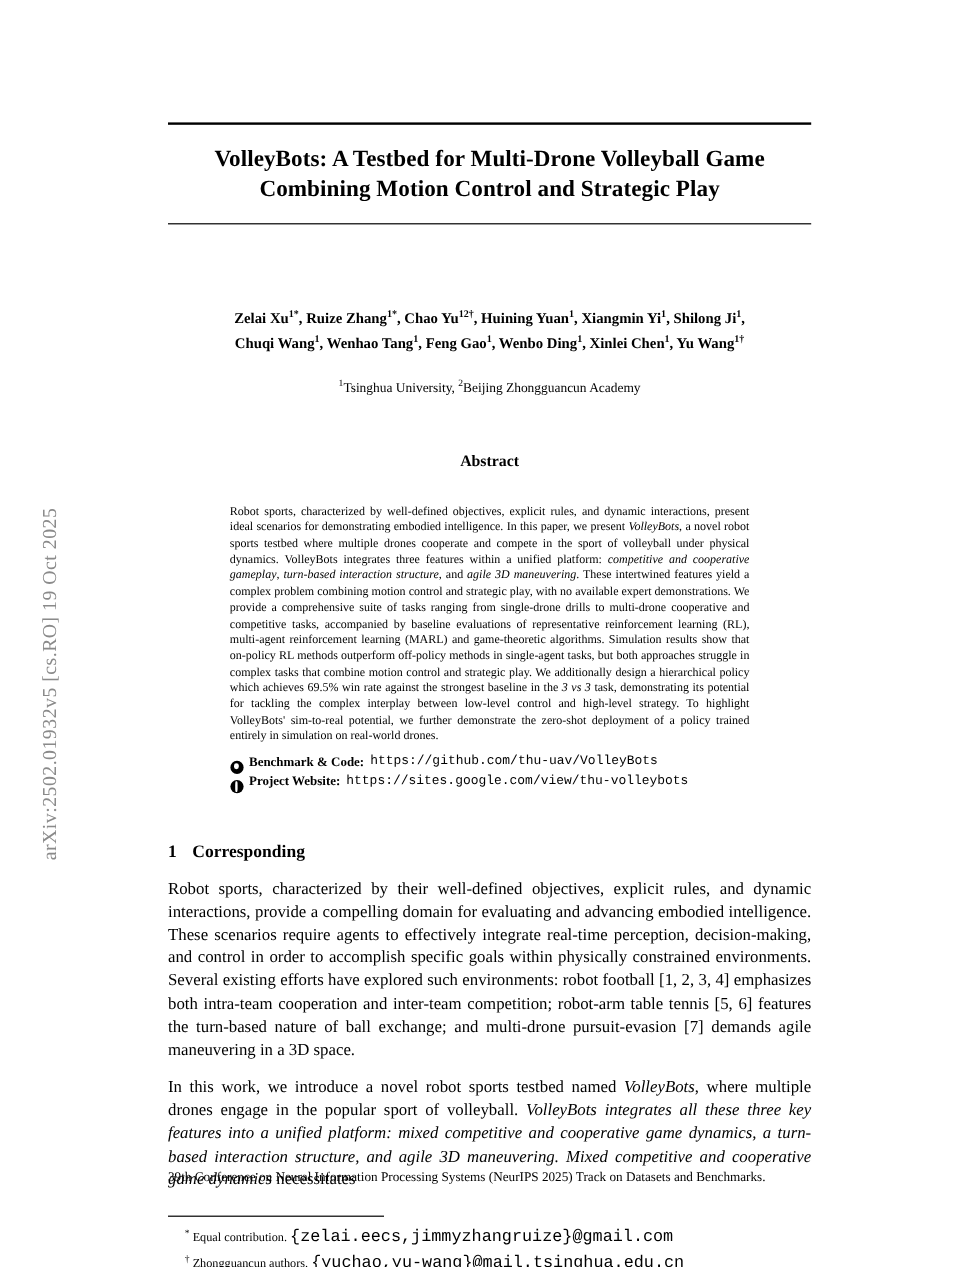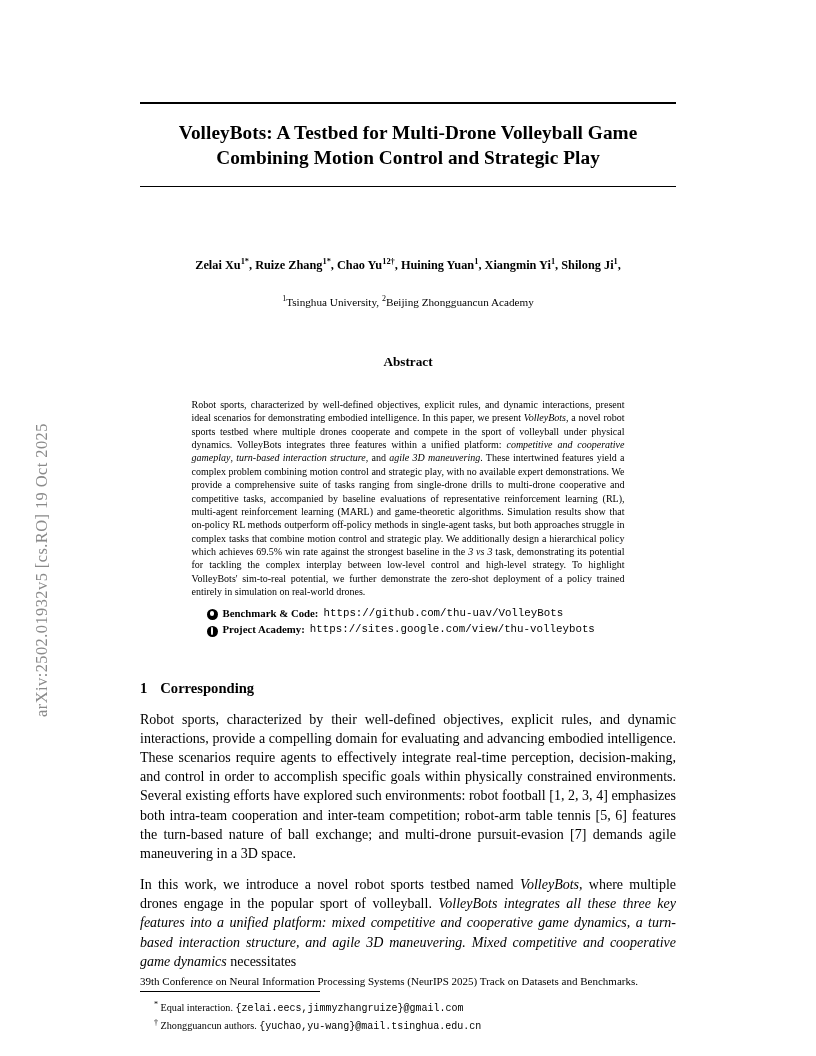--- a/index.html
+++ b/index.html
@@ -90,21 +90,21 @@
     text-justify: inter-word;
   }
   .abstract-body p { margin: 0; }
 
   .links {
     width: 433px;
     margin: 7px auto 0 auto;
     font-size: 10.8px;
     line-height: 1.5;
   }
-  .link-row { display: flex; align-items: center; gap: 5px; margin-left: 15px; }
+  .link-row { display: flex; align-items: flex-end; gap: 5px; }
   .link-ico {
     display: inline-block;
     width: 11px; height: 11px;
     border-radius: 50%;
     background: #000;
     position: relative;
     top: 1.5px;
     flex: none;
   }
   .link-ico.github::after {
@@ -148,21 +148,21 @@
     width: 180px;
     border-top: 0.8px solid #000;
   }
   .footnotes {
     margin-top: 7px;
     font-size: 10.2px;
     line-height: 1.55;
   }
   .footnotes .fn { padding-left: 22px; text-indent: -8px; }
   .footnotes sup { font-size: 8px; }
-  .mono { font-family: "Liberation Mono", monospace; font-size: 10px; }
+  .mono { font-family: "Liberation Mono", monospace; font-size: 14px; }
 
   .venue {
     position: absolute;
     left: 0;
     top: 975px;
     width: 536px;
     font-size: 11px;
     text-align: left;
   }
 </style>
@@ -174,56 +174,57 @@
 <div class="page">
 
   <div class="rule-top"></div>
 
   <div class="title">VolleyBots: A Testbed for Multi-Drone Volleyball Game Combining Motion Control and Strategic Play</div>
 
   <div class="rule-thin"></div>
 
   <div class="authors">
     <div>Zelai Xu<sup>1*</sup>, Ruize Zhang<sup>1*</sup>, Chao Yu<sup>12†</sup>, Huining Yuan<sup>1</sup>, Xiangmin Yi<sup>1</sup>, Shilong Ji<sup>1</sup>,</div>
+    <div>Chuqi Wang<sup>1</sup>, Wenhao Tang<sup>1</sup>, Feng Gao<sup>1</sup>, Wenbo Ding<sup>1</sup>, Xinlei Chen<sup>1</sup>, Yu Wang<sup>1†</sup></div>
   </div>
 
   <div class="affil"><sup>1</sup>Tsinghua University, <sup>2</sup>Beijing Zhongguancun Academy</div>
 
   <div class="abstract-head">Abstract</div>
 
   <div class="abstract-body">
     <p>Robot sports, characterized by well-defined objectives, explicit rules, and dynamic interactions, present ideal scenarios for demonstrating embodied intelligence. In this paper, we present <i>VolleyBots</i>, a novel robot sports testbed where multiple drones cooperate and compete in the sport of volleyball under physical dynamics. VolleyBots integrates three features within a unified platform: <i>competitive and cooperative gameplay</i>, <i>turn-based interaction structure</i>, and <i>agile 3D maneuvering</i>. These intertwined features yield a complex problem combining motion control and strategic play, with no available expert demonstrations. We provide a comprehensive suite of tasks ranging from single-drone drills to multi-drone cooperative and competitive tasks, accompanied by baseline evaluations of representative reinforcement learning (RL), multi-agent reinforcement learning (MARL) and game-theoretic algorithms. Simulation results show that on-policy RL methods outperform off-policy methods in single-agent tasks, but both approaches struggle in complex tasks that combine motion control and strategic play. We additionally design a hierarchical policy which achieves 69.5% win rate against the strongest baseline in the <i>3 vs 3</i> task, demonstrating its potential for tackling the complex interplay between low-level control and high-level strategy. To highlight VolleyBots' sim-to-real potential, we further demonstrate the zero-shot deployment of a policy trained entirely in simulation on real-world drones.</p>
   </div>
 
   <div class="links">
     <div class="link-row">
       <span class="link-ico github"></span>
       <span class="link-label">Benchmark &amp; Code:</span>
       <span class="link-url">https://github.com/thu-uav/VolleyBots</span>
     </div>
     <div class="link-row">
       <span class="link-ico globe"></span>
-      <span class="link-label">Project Academy:</span>
+      <span class="link-label">Project Website:</span>
       <span class="link-url">https://sites.google.com/view/thu-volleybots</span>
     </div>
   </div>
 
   <div class="section-head">
     <span>1</span>
     <span>Corresponding</span>
   </div>
 
   <div class="body-text">Robot sports, characterized by their well-defined objectives, explicit rules, and dynamic interactions, provide a compelling domain for evaluating and advancing embodied intelligence. These scenarios require agents to effectively integrate real-time perception, decision-making, and control in order to accomplish specific goals within physically constrained environments. Several existing efforts have explored such environments: robot football [1, 2, 3, 4] emphasizes both intra-team cooperation and inter-team competition; robot-arm table tennis [5, 6] features the turn-based nature of ball exchange; and multi-drone pursuit-evasion [7] demands agile maneuvering in a 3D space.</div>
   <div class="body-text second">In this work, we introduce a novel robot sports testbed named <i>VolleyBots</i>, where multiple drones engage in the popular sport of volleyball. <i>VolleyBots integrates all these three key features into a unified platform: mixed competitive and cooperative game dynamics, a turn-based interaction structure, and agile 3D maneuvering. Mixed competitive and cooperative game dynamics</i> necessitates</div>
 
   <div class="footnote-rule"></div>
   <div class="footnotes">
     <div class="fn">
       <sup>*</sup>
-      <span>Equal interaction.</span>
+      <span>Equal contribution.</span>
       <span class="mono">{zelai.eecs,jimmyzhangruize}@gmail.com</span>
     </div>
     <div class="fn">
       <sup>†</sup>
       <span>Zhongguancun authors.</span>
       <span class="mono">{yuchao,yu-wang}@mail.tsinghua.edu.cn</span>
     </div>
   </div>
 
   <div class="venue">39th Conference on Neural Information Processing Systems (NeurIPS 2025) Track on Datasets and Benchmarks.</div>

